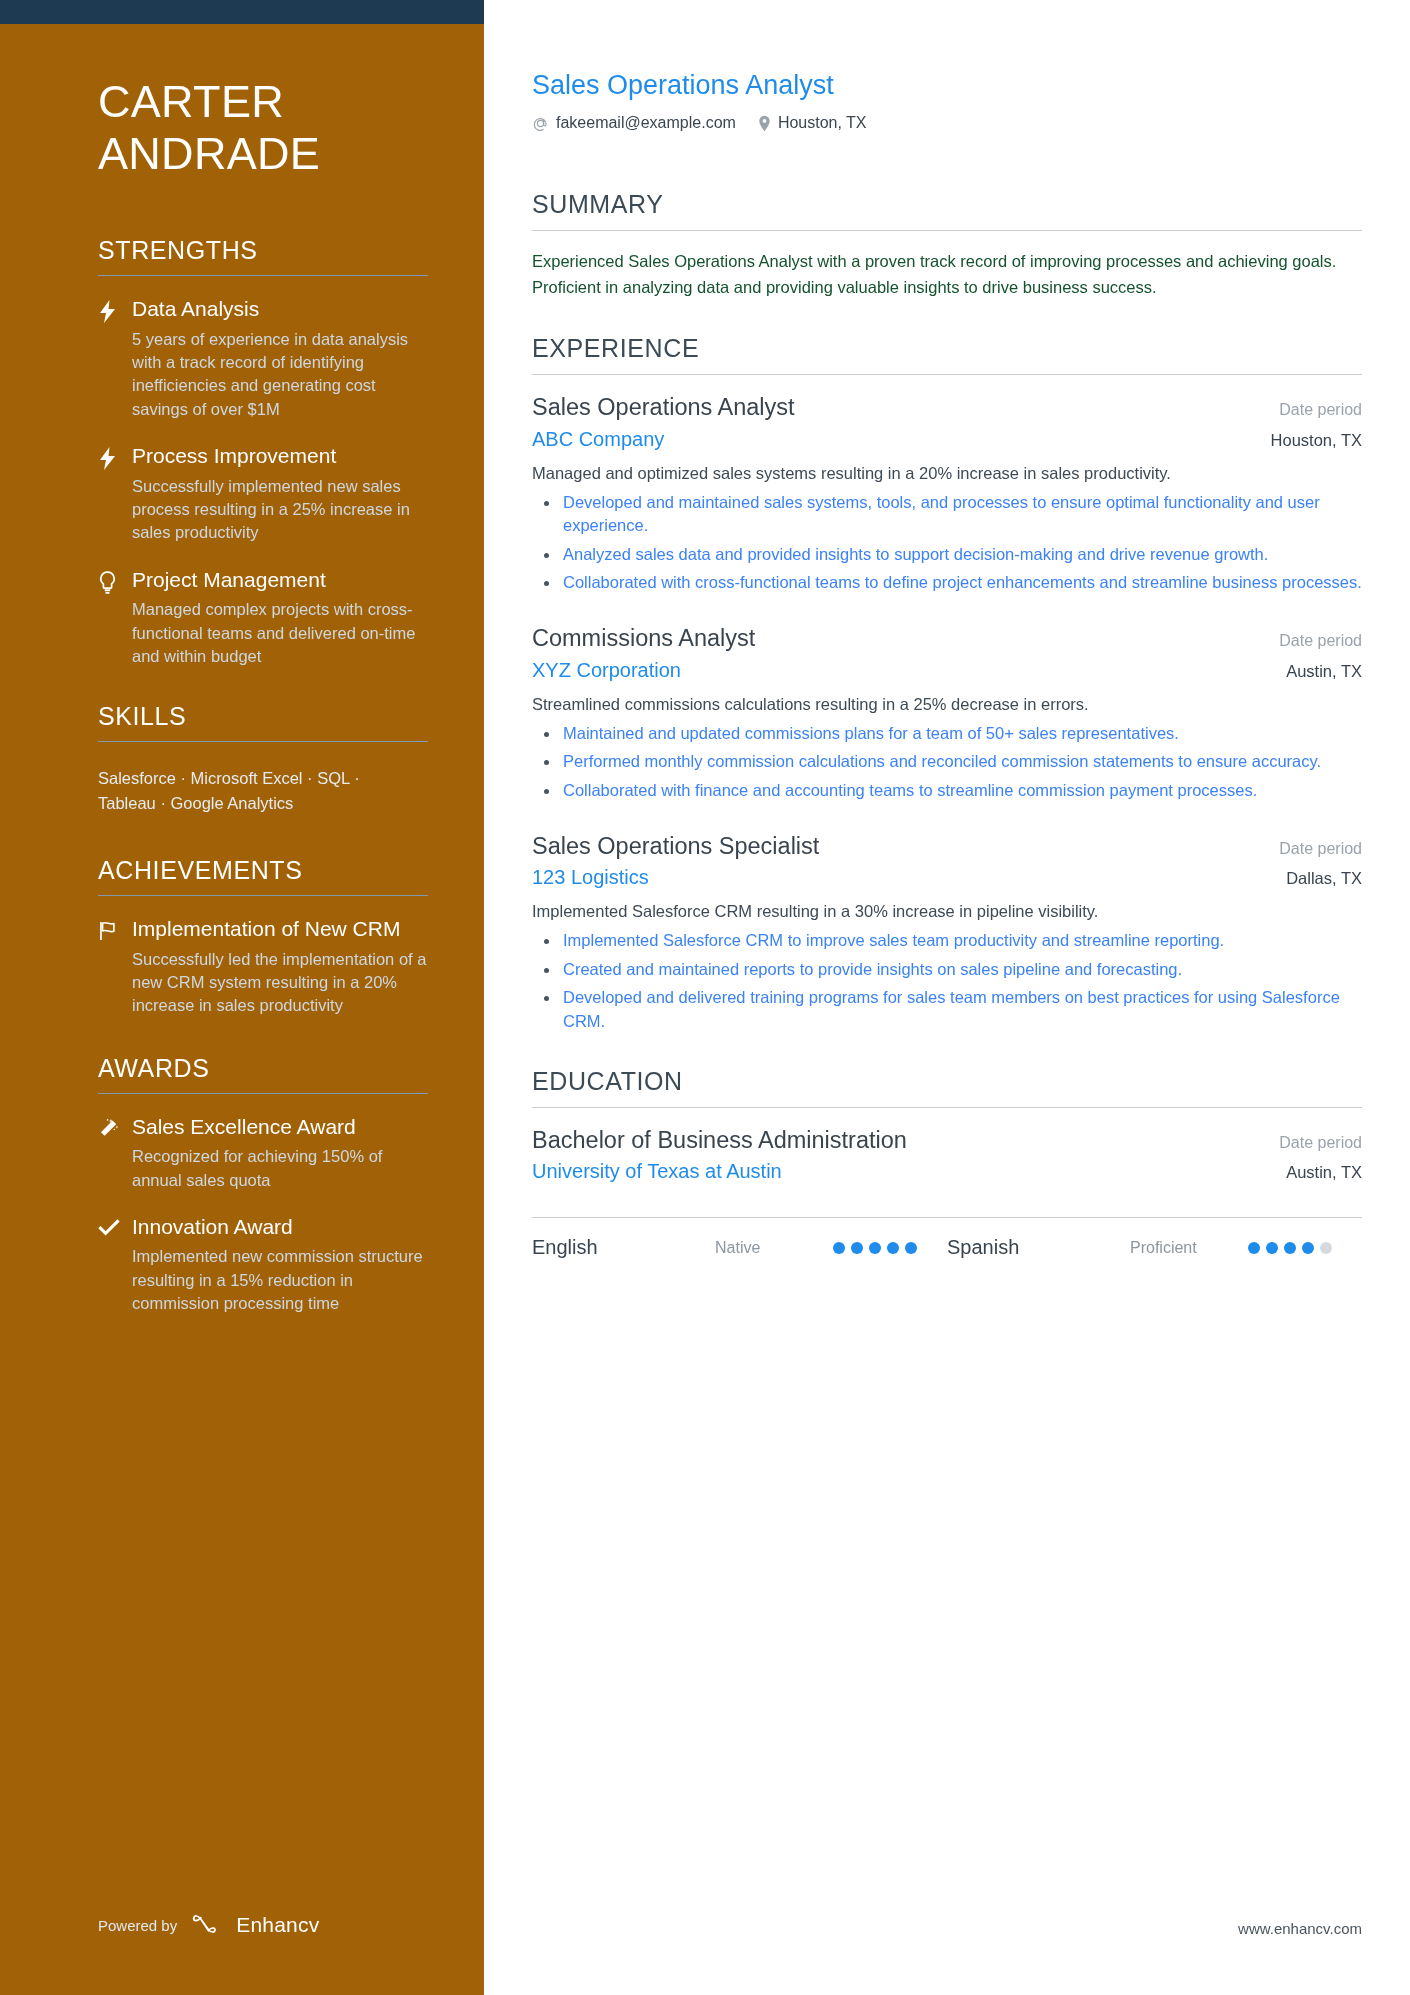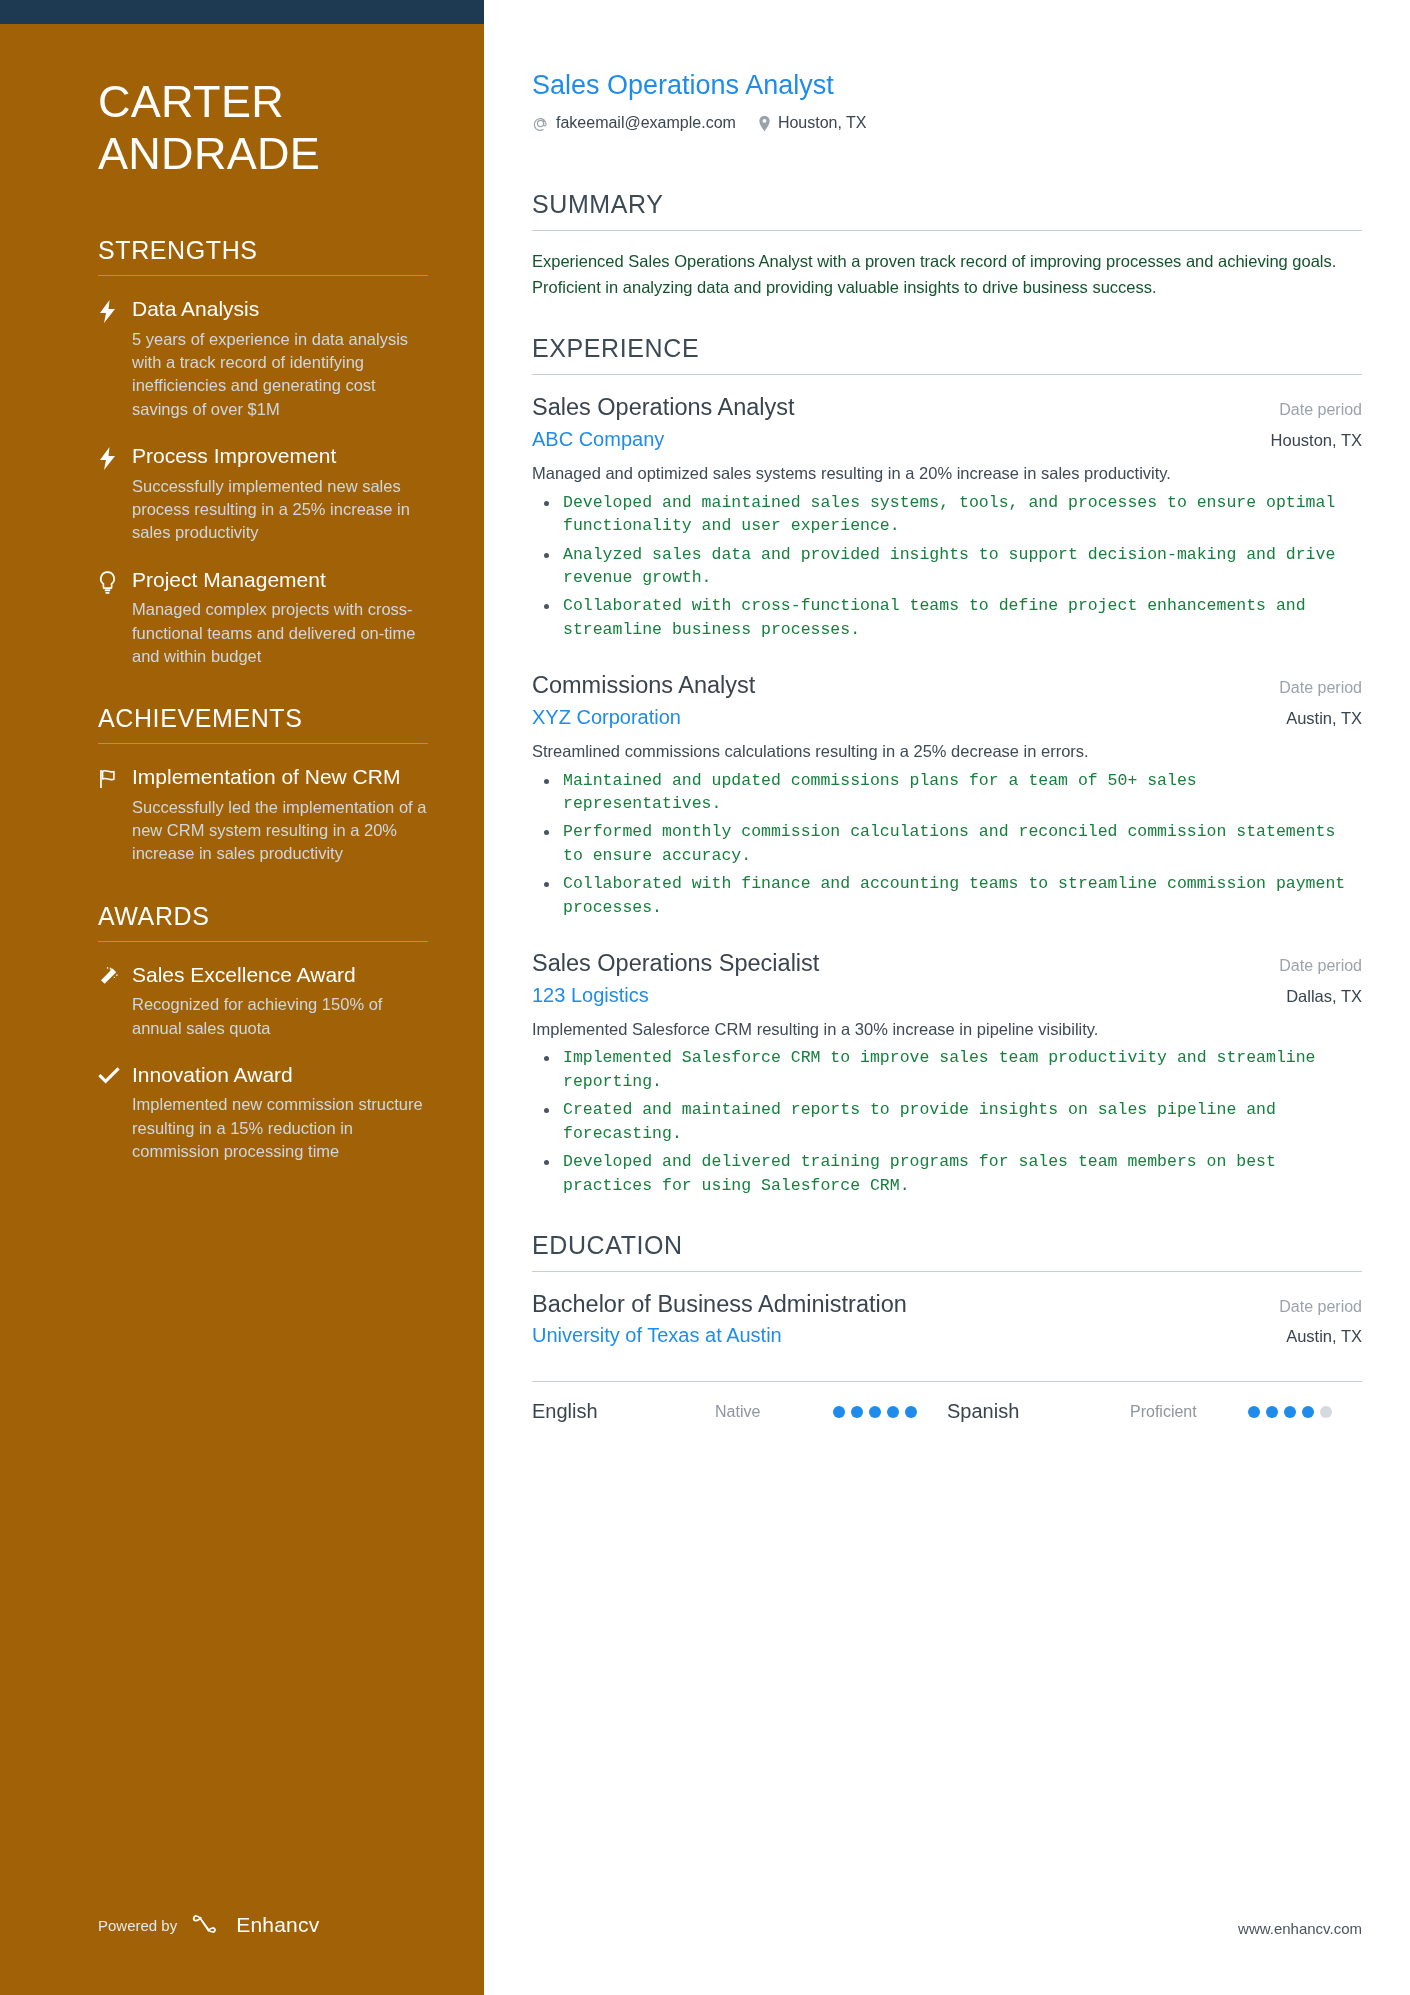--- a/index.html
+++ b/index.html
@@ -189,23 +189,22 @@
     line-height: 1.45;
     color: #3e4a55;
     margin-top: 11px;
   }
   .bullets { list-style: none; margin-top: 4px; }
   .bullets li {
     position: relative;
     padding-left: 31px;
     font-size: 16.5px;
     line-height: 1.42;
-    color: #15803d;
+    color: #3b82f6;
     margin-top: 5px;
-    font-family: Liberation Mono, monospace;
   }
   .bullets li::before {
     content: "";
     position: absolute;
     left: 12px;
     top: 10px;
     width: 5px;
     height: 5px;
     border-radius: 50%;
     background: #4a555f;
@@ -298,20 +297,26 @@
               <rect x="7.4" y="21" width="4.2" height="1.8" rx="0.9" fill="#ffffff"></rect>
             </svg>
           </span>
           <div class="side-body">
             <div class="side-item-title">Project Management</div>
             <div class="side-item-desc">Managed complex projects with cross-functional teams and delivered on-time and within budget</div>
           </div>
         </div>
       </section>
 
+      <section class="side-section" style="margin-top:34px;">
+        <h2 class="side-section-title">SKILLS</h2>
+        <hr class="side-rule">
+        <div class="skills-text">Salesforce · Microsoft Excel · SQL ·</div>
+        <div class="skills-text" style="margin-top:-18px;">Tableau · Google Analytics</div>
+      </section>
 
       <section class="side-section" style="margin-top:36px;">
         <h2 class="side-section-title">ACHIEVEMENTS</h2>
         <hr class="side-rule">
 
         <div class="side-item">
           <span class="side-icon">
             <svg width="22" height="22" viewBox="0 0 22 22">
               <rect x="2.1" y="2" width="1.7" height="18" fill="#ffffff"></rect>
               <path d="M4.6 3.2 C8.2 1.3 12.2 5.2 15.9 3.5 L15.9 11.2 C12.2 13 8.2 9.1 4.6 11 Z" fill="none" stroke="#ffffff" stroke-width="1.6" stroke-linejoin="round"></path>

